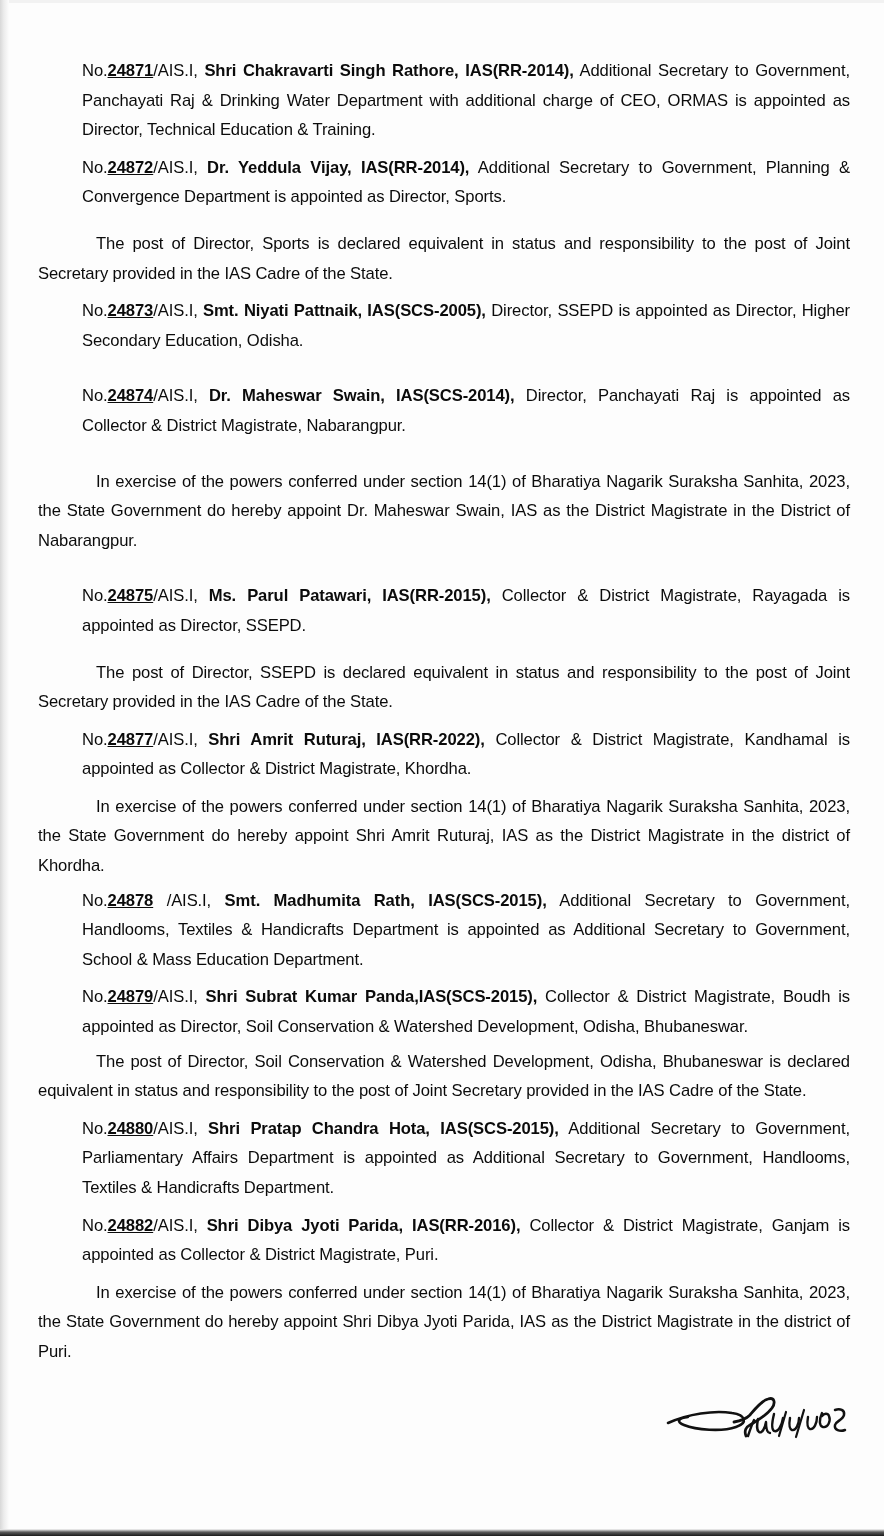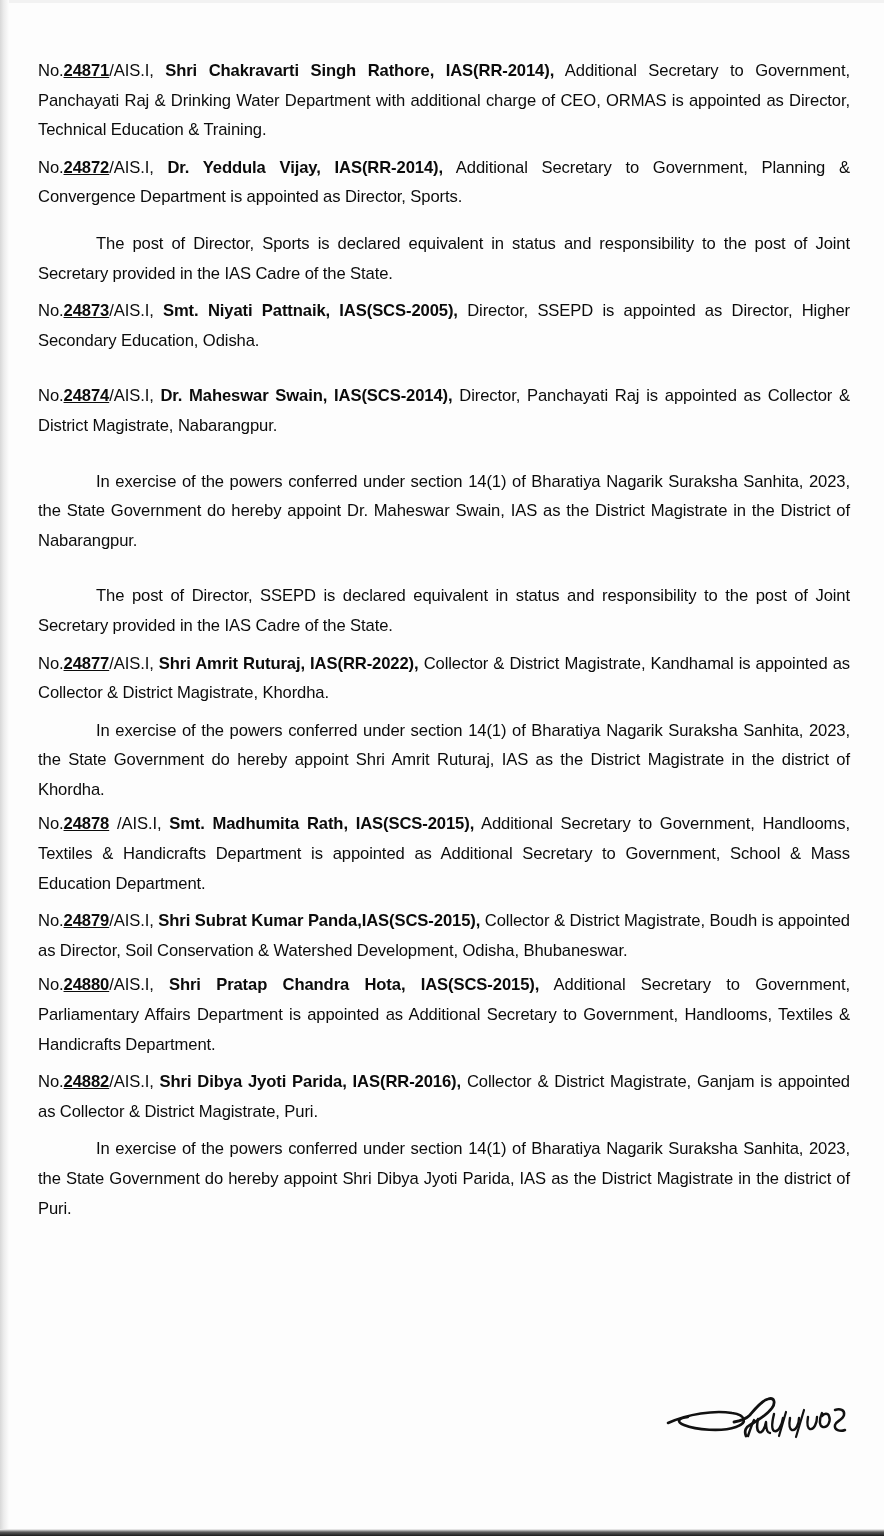--- a/index.html
+++ b/index.html
@@ -43,21 +43,21 @@
   p.clause, p.note {
     margin: 0 0 0 0;
     font-size: 16.6px;
     line-height: 29.6px;
     color: #0b0b0b;
     text-align: justify;
     text-justify: inter-word;
     letter-spacing: -0.1px;
     -webkit-font-smoothing: none;
   }
-  p.clause { padding-bottom: 8px; }
+  p.clause { padding-bottom: 8px; margin-left: 44px; }
   p.note { padding-bottom: 8px; text-indent: 58px; }
   p.gap-lg { padding-bottom: 26px; }
   p.gap-md { padding-bottom: 17px; }
   p.gap-sm { padding-bottom: 5px; }
   .ref {
     font-weight: bold;
     text-decoration: underline;
     text-underline-offset: 1px;
   }
   .nm { font-weight: bold; }
@@ -78,25 +78,27 @@
   <div id="edge-top"></div>
   <div id="edge-left"></div>
 
   <div id="body-area">
       <p class="clause" id="clause-24871"><span>No.</span><span class="ref">24871</span><span>/AIS.I, </span><span class="nm">Shri Chakravarti Singh Rathore, IAS(RR-2014),</span><span> Additional Secretary to Government, Panchayati Raj &amp; Drinking Water Department with additional charge of CEO, ORMAS is appointed as Director, Technical Education &amp; Training.</span></p>
       <p class="clause gap-md" id="clause-24872"><span>No.</span><span class="ref">24872</span><span>/AIS.I, </span><span class="nm">Dr. Yeddula Vijay, IAS(RR-2014),</span><span> Additional Secretary to Government, Planning &amp; Convergence Department is appointed as Director, Sports.</span></p>
       <p class="note" id="note-sports-equivalence"><span>The post of Director, Sports is declared equivalent in status and responsibility to the post of Joint Secretary provided in the IAS Cadre of the State.</span></p>
       <p class="clause gap-lg" id="clause-24873"><span>No.</span><span class="ref">24873</span><span>/AIS.I, </span><span class="nm">Smt. Niyati Pattnaik, IAS(SCS-2005),</span><span> Director, SSEPD is appointed as Director, Higher Secondary Education, Odisha.</span></p>
       <p class="clause gap-lg" id="clause-24874"><span>No.</span><span class="ref">24874</span><span>/AIS.I, </span><span class="nm">Dr. Maheswar Swain, IAS(SCS-2014),</span><span> Director, Panchayati Raj is appointed as Collector &amp; District Magistrate, Nabarangpur.</span></p>
       <p class="note gap-lg" id="note-nabarangpur-dm"><span>In exercise of the powers conferred under section 14(1) of Bharatiya Nagarik Suraksha Sanhita, 2023, the State Government do hereby appoint Dr. Maheswar Swain, IAS as the District Magistrate in the District of Nabarangpur.</span></p>
+      <p class="clause gap-md" id="clause-24875"><span>No.</span><span class="ref">24875</span><span>/AIS.I, </span><span class="nm">Ms. Parul Patawari, IAS(RR-2015),</span><span> Collector &amp; District Magistrate, Rayagada is appointed as Director, SSEPD.</span></p>
       <p class="note" id="note-ssepd-equivalence"><span>The post of Director, SSEPD is declared equivalent in status and responsibility to the post of Joint Secretary provided in the IAS Cadre of the State.</span></p>
       <p class="clause" id="clause-24877"><span>No.</span><span class="ref">24877</span><span>/AIS.I, </span><span class="nm">Shri Amrit Ruturaj, IAS(RR-2022),</span><span> Collector &amp; District Magistrate, Kandhamal is appointed as Collector &amp; District Magistrate, Khordha.</span></p>
       <p class="note gap-sm" id="note-khordha-dm"><span>In exercise of the powers conferred under section 14(1) of Bharatiya Nagarik Suraksha Sanhita, 2023, the State Government do hereby appoint Shri Amrit Ruturaj, IAS as the District Magistrate in the district of Khordha.</span></p>
       <p class="clause" id="clause-24878"><span>No.</span><span class="ref">24878</span><span> /AIS.I, </span><span class="nm">Smt. Madhumita Rath, IAS(SCS-2015),</span><span> Additional Secretary to Government, Handlooms, Textiles &amp; Handicrafts Department is appointed as Additional Secretary to Government, School &amp; Mass Education Department.</span></p>
       <p class="clause gap-sm" id="clause-24879"><span>No.</span><span class="ref">24879</span><span>/AIS.I, </span><span class="nm">Shri Subrat Kumar Panda,IAS(SCS-2015),</span><span> Collector &amp; District Magistrate, Boudh is appointed as Director, Soil Conservation &amp; Watershed Development, Odisha, Bhubaneswar.</span></p>
+      <p class="note" id="note-soil-conservation-equivalence"><span>The post of Director, Soil Conservation &amp; Watershed Development, Odisha, Bhubaneswar is declared equivalent in status and responsibility to the post of Joint Secretary provided in the IAS Cadre of the State.</span></p>
       <p class="clause" id="clause-24880"><span>No.</span><span class="ref">24880</span><span>/AIS.I, </span><span class="nm">Shri Pratap Chandra Hota, IAS(SCS-2015),</span><span> Additional Secretary to Government, Parliamentary Affairs Department is appointed as Additional Secretary to Government, Handlooms, Textiles &amp; Handicrafts Department.</span></p>
       <p class="clause" id="clause-24882"><span>No.</span><span class="ref">24882</span><span>/AIS.I, </span><span class="nm">Shri Dibya Jyoti Parida, IAS(RR-2016),</span><span> Collector &amp; District Magistrate, Ganjam is appointed as Collector &amp; District Magistrate, Puri.</span></p>
       <p class="note" id="note-puri-dm"><span>In exercise of the powers conferred under section 14(1) of Bharatiya Nagarik Suraksha Sanhita, 2023, the State Government do hereby appoint Shri Dibya Jyoti Parida, IAS as the District Magistrate in the district of Puri.</span></p>
     </div>
 
   <div id="signature-block">
     <svg width="200" height="84" viewBox="0 0 200 84" fill="none">
       <g stroke="#111111" fill="none" stroke-linecap="round" stroke-linejoin="round">
         <path d="M6 31 C 26 22, 52 18, 70 21 C 84 23, 86 31, 74 35 C 60 40, 34 38, 22 33 C 14 30, 16 26, 26 25" stroke-width="2.6"></path>
         <path d="M72 30 C 78 29, 84 27, 88 23 C 93 17, 99 9, 106 7 C 112 5, 114 10, 110 16 C 105 23, 95 29, 88 33 C 84 35, 82 39, 84 44" stroke-width="2.8"></path>

